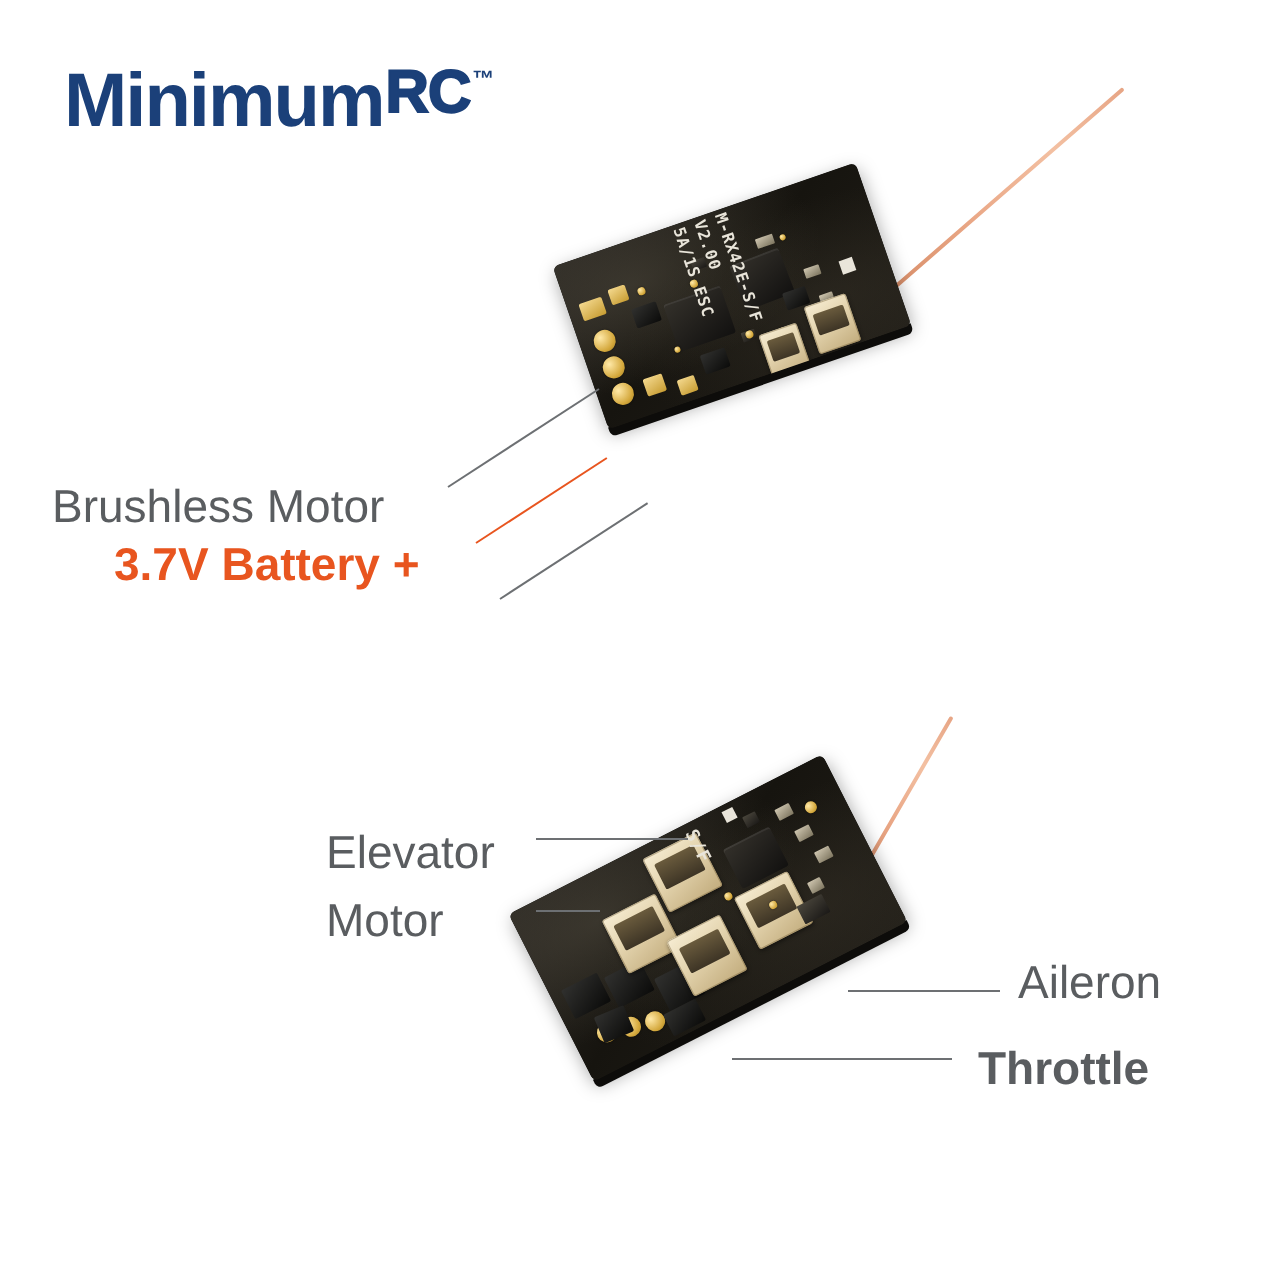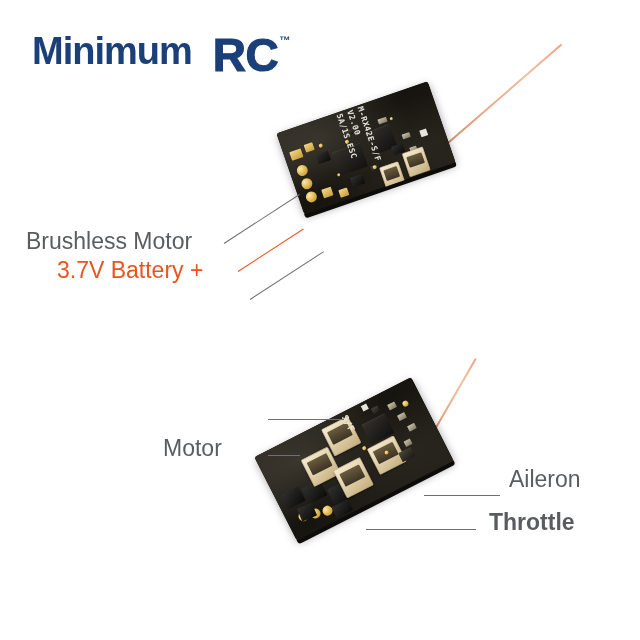--- a/index.html
+++ b/index.html
@@ -6,28 +6,28 @@
   body{
     width:640px;height:640px;position:relative;overflow:hidden;
     font-family:"Liberation Sans","DejaVu Sans",sans-serif;
     background:#fff;
   }
   .stage{position:absolute;inset:0;}
 
   
   .logo{position:absolute;left:32px;top:32px;display:flex;align-items:flex-start;}
   .logo-min{font-size:38px;font-weight:700;color:#1b4079;letter-spacing:-1.0px;line-height:1;text-align:center;}
-  .logo-rc{font-size:46px;font-weight:700;color:#1b4079;letter-spacing:-0.5px;line-height:1;
-           margin-left:21px;-webkit-text-stroke:1.1px #1b4079;}
+  .logo-rc{font-size:30px;font-weight:700;color:#1b4079;letter-spacing:-0.5px;line-height:1;
+           margin-left:1px;-webkit-text-stroke:1.1px #1b4079;}
   .logo-tm{font-size:11px;font-weight:700;color:#1b4079;line-height:1;margin-top:3px;margin-left:1px;}
 
   
-  .lbl{position:absolute;white-space:nowrap;line-height:1;}
+  .lbl{position:absolute;white-space:nowrap;line-height:1;margin-top:12px;}
   .lbl-gray{color:#5a5d60;font-size:23px;font-weight:400;}
-  .lbl-orange{color:#e8551f;font-size:23px;font-weight:400;}
+  .lbl-orange{color:#e8551f;font-size:23px;font-weight:700;}
   .lbl-b{color:#4d5053;font-size:23px;font-weight:400;}
 
   
   .leader{position:absolute;transform-origin:0 50%;height:0;border-top-width:1.6px;border-top-style:solid;}
   .ld-gray{border-top-color:#6d7073;}
   .ld-orange{border-top-color:#e8551f;}
   .hline{position:absolute;height:0;border-top:1.7px solid #6d7073;}
 
   
   .pcb{position:absolute;background:#171613;border-radius:3px;
@@ -166,17 +166,18 @@
       <div class="silk" style="left:104px;top:4px;font-size:9px;transform:rotate(90deg);transform-origin:0 0;">S/F</div>
       <div class="silk" style="left:118px;top:3px;width:6px;height:6px;background:#e9e5da;"></div>
     </div>
   </div>
 
   <div class="hline" style="left:268px;top:419px;width:76px;"></div>
   <div class="hline" style="left:268px;top:455px;width:32px;"></div>
   <div class="hline" style="left:424px;top:495px;width:76px;"></div>
   <div class="hline" style="left:366px;top:529px;width:110px;"></div>
 
+  <div class="lbl lbl-gray" style="left:163px;top:403px;">Elevator</div>
   <div class="lbl lbl-gray" style="left:163px;top:437px;">Motor</div>
   <div class="lbl lbl-gray" style="left:509px;top:468px;">Aileron</div>
   <div class="lbl lbl-gray" style="left:489px;top:511px;font-weight:bold;">Throttle</div>
 
 </div>
 
 </body></html>

